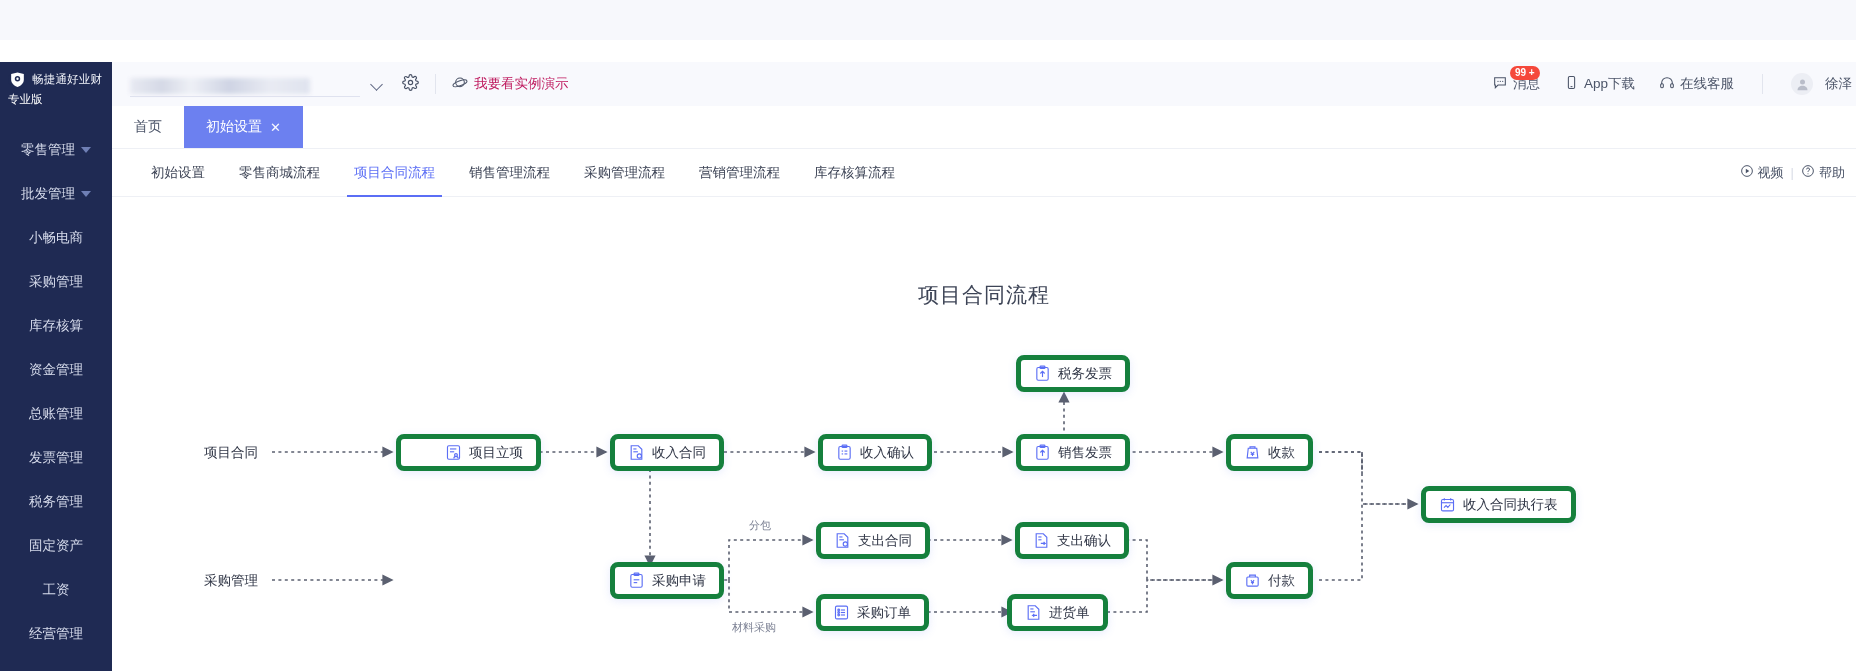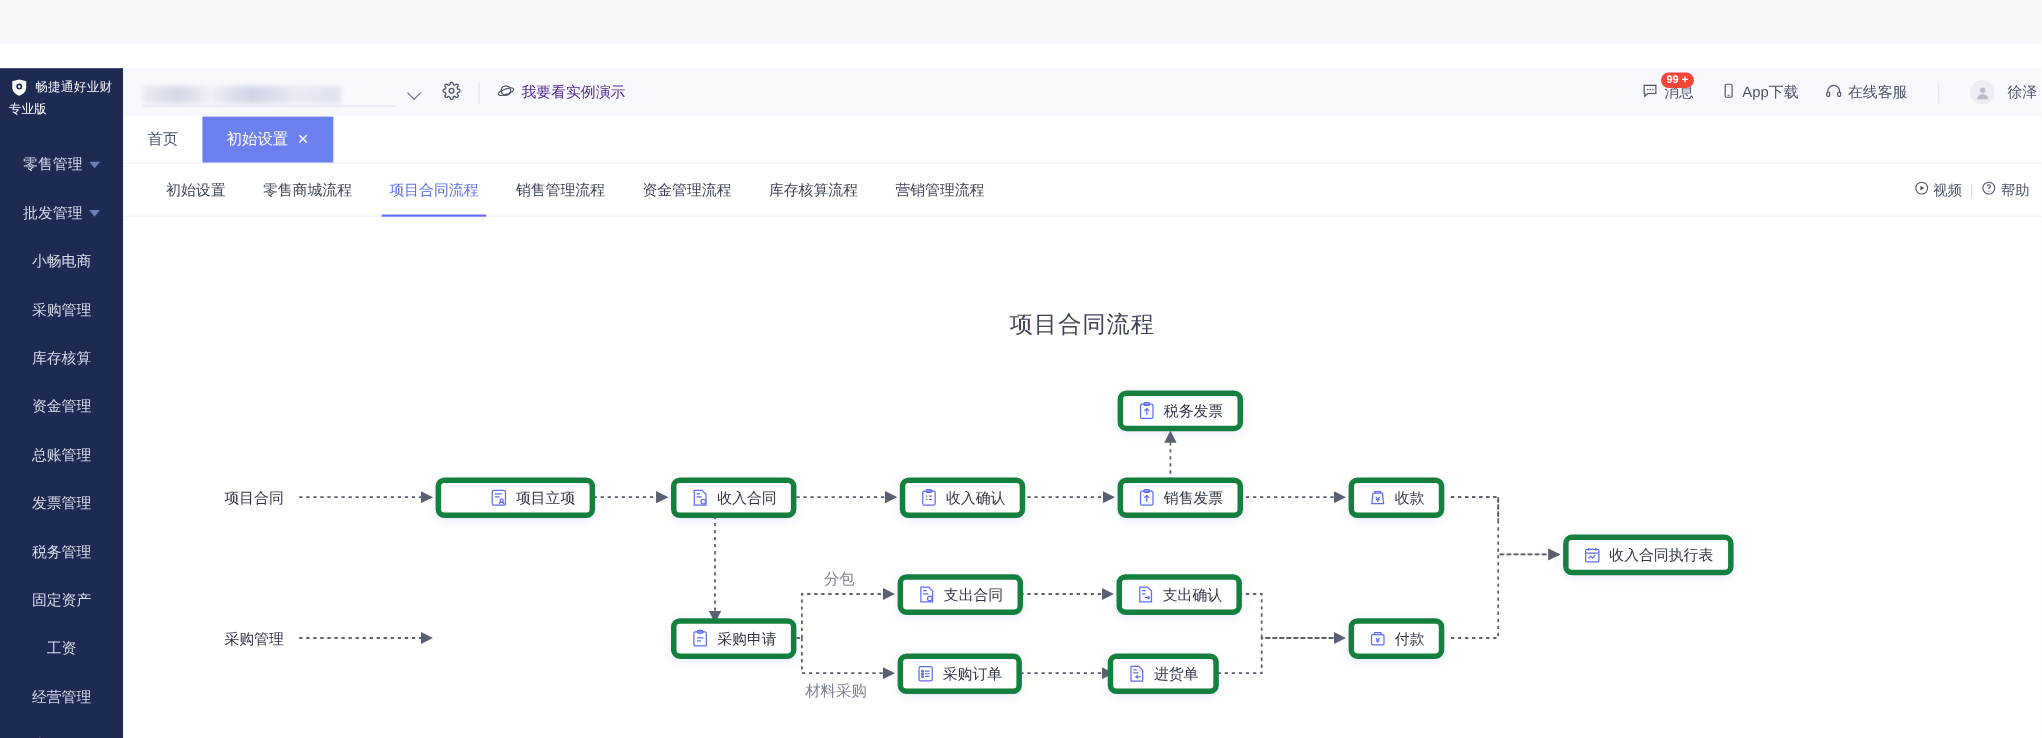--- a/index.html
+++ b/index.html
@@ -61,21 +61,21 @@
   .chev-down {
     margin-left:10px; width:14px; height:14px; position:relative; cursor:pointer;
   }
   .chev-down::after{
     content:""; position:absolute; left:2px; top:3px; width:8px; height:8px;
     border-right:1.6px solid #5b6480; border-bottom:1.6px solid #5b6480;
     transform:rotate(45deg);
   }
   .gear { margin-left:18px; cursor:pointer; }
   .hdr-div { width:1px; height:20px; background:#e2e5ee; margin:0 16px; }
-  .demo-link { display:flex; align-items:center; gap:6px; color:#4c1d95; cursor:pointer; font-size:13.5px;}
+  .demo-link { display:flex; align-items:center; gap:6px; color:#be185d; cursor:pointer; font-size:13.5px;}
   .hdr-right { margin-left:auto; display:flex; align-items:center; gap:0; padding-right:4px;}
   .hdr-btn {
     display:flex; align-items:center; gap:5px; color:#4b5468; font-size:13.5px;
     padding:0 12px; cursor:pointer; position:relative; white-space:nowrap;
   }
   .badge {
     position:absolute; top:-9px; left:30px;
     background:#f5483b; color:#fff; font-size:10px; line-height:14px;
     border-radius:8px; padding:0 5px; font-weight:bold; white-space:nowrap;
   }
@@ -134,21 +134,21 @@
     background:#fff; border:5px solid #15803d; border-radius:8px;
     height:37px; padding:0 13px; cursor:pointer;
     box-shadow:0 2px 9px rgba(108,128,240,.16);
     font-size:13.5px; color:#2f3545; white-space:nowrap;
   }
   .node .ic { flex:none; width:17px; height:17px; display:block; }
   .rowlabel {
     position:absolute; font-size:13.5px; color:#2f3545; white-space:nowrap;
   }
   .edgelabel {
-    position:absolute; font-size:14px; color:#7b8093; white-space:nowrap;
+    position:absolute; font-size:11px; color:#7b8093; white-space:nowrap;
   }
 </style>
 </head>
 <body>
 
 <div class="app">
 
   <div class="topstrip"></div>
 
   <div class="sidebar">
@@ -297,27 +297,27 @@
       <div class="sub-item">
         <span>零售商城流程</span>
         </div>
       <div class="sub-item active">
         <span>项目合同流程</span>
         </div>
       <div class="sub-item">
         <span>销售管理流程</span>
         </div>
       <div class="sub-item">
-        <span>资金管理流程</span>
+        <span>采购管理流程</span>
+        </div>
+      <div class="sub-item">
+        <span>营销管理流程</span>
         </div>
       <div class="sub-item">
         <span>库存核算流程</span>
-        </div>
-      <div class="sub-item">
-        <span>营销管理流程</span>
         </div>
 
       <div class="subnav-right">
         <span class="snr-link">
           <span>
             <svg width="14" height="14" viewBox="0 0 24 24" fill="none" stroke="#4b5468" stroke-width="1.7">
               <circle cx="12" cy="12" r="9.2"></circle>
                 <path d="M10 8.2l6 3.8-6 3.8z" fill="#4b5468" stroke="none"></path>
             </svg>
           </span>

